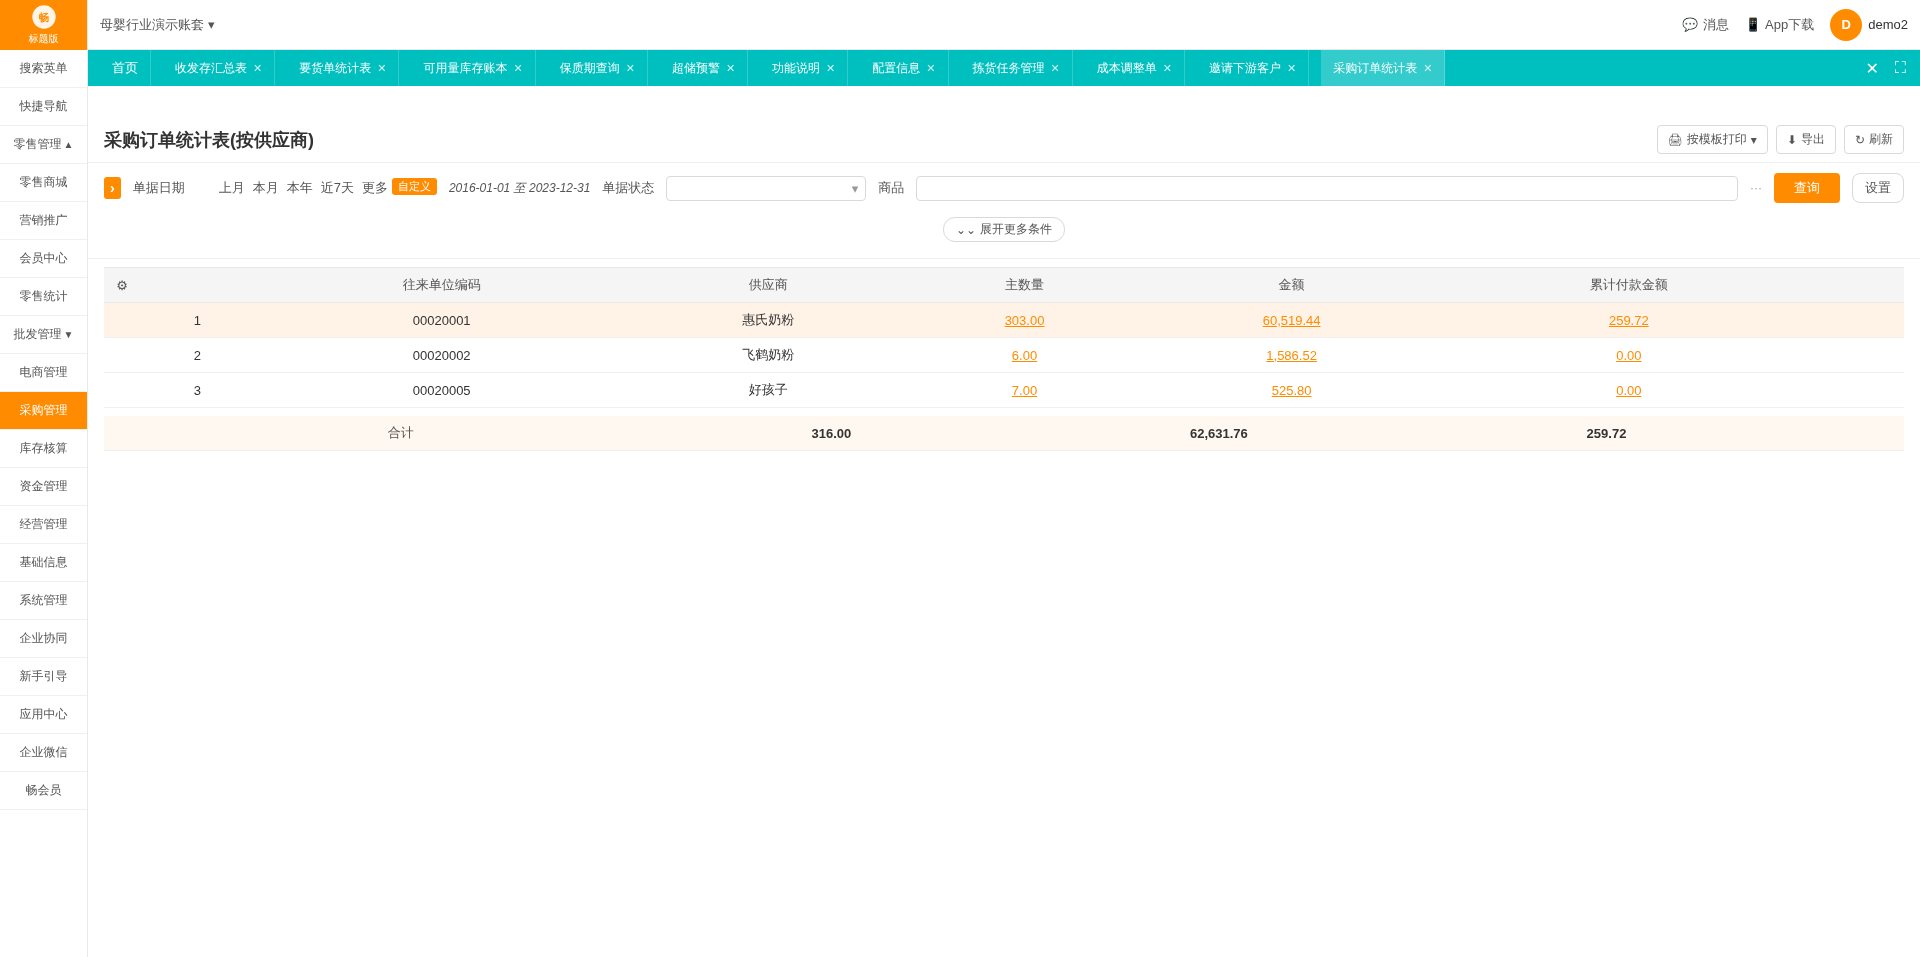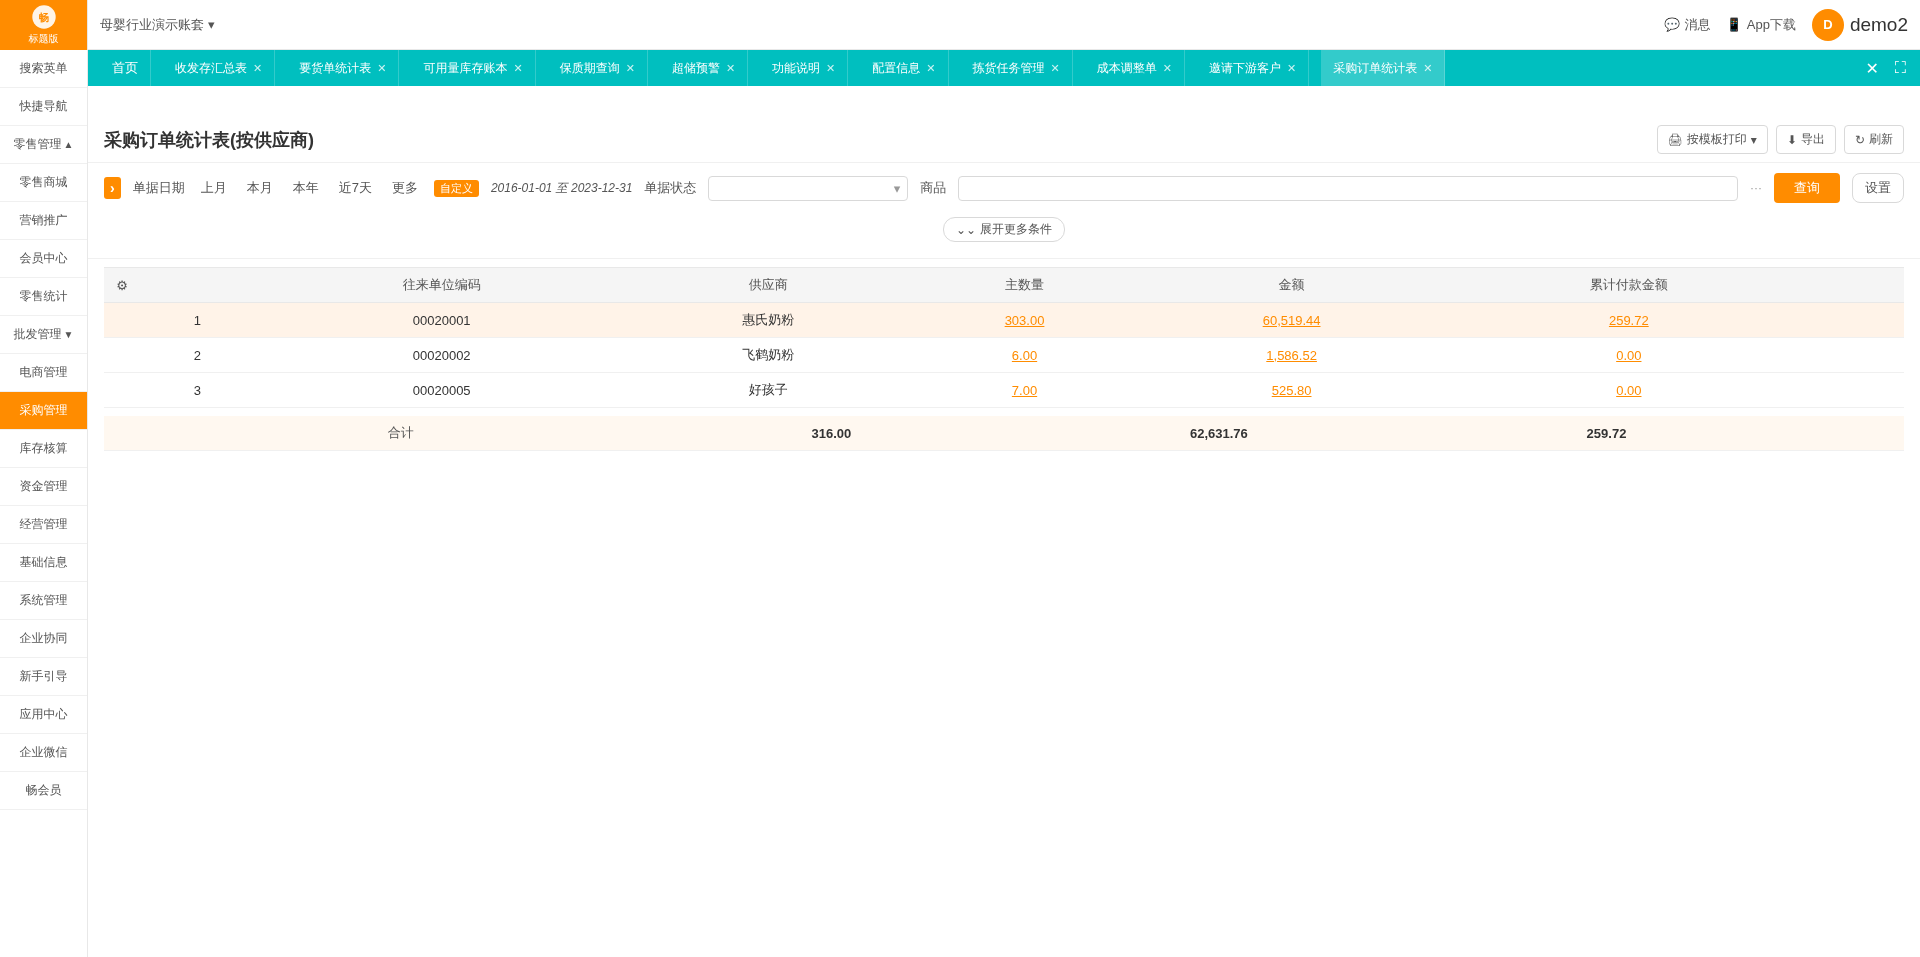--- a/index.html
+++ b/index.html
@@ -108,21 +108,21 @@
       height: 32px;
       border-radius: 50%;
       background: #ff8c00;
       display: flex;
       align-items: center;
       justify-content: center;
       color: #fff;
       font-size: 13px;
       font-weight: bold;
     }
-    .user-name { color: #333; font-size: 19px; }
+    .user-name { color: #333; font-size: 13px; }
 
     
     .tab-bar {
       background: #00bfbf;
       display: flex;
       align-items: center;
       height: 36px;
       overflow: hidden;
       flex-shrink: 0;
     }
@@ -247,22 +247,23 @@
       font-size: 14px;
       font-weight: bold;
     }
     .filter-label {
       color: #555;
       font-size: 13px;
       white-space: nowrap;
     }
     .filter-date-shortcuts {
       display: flex;
-      align-items: center;
-      gap: 12px;
+      align-items: flex-start;
+      gap: 0;
+      margin-left: 18px;
     }
     .date-shortcut {
       color: #555;
       cursor: pointer;
       font-size: 13px;
       padding: 1px 4px;
     }
     .date-custom-badge {
       background: #ff8c00;
       color: #fff;

